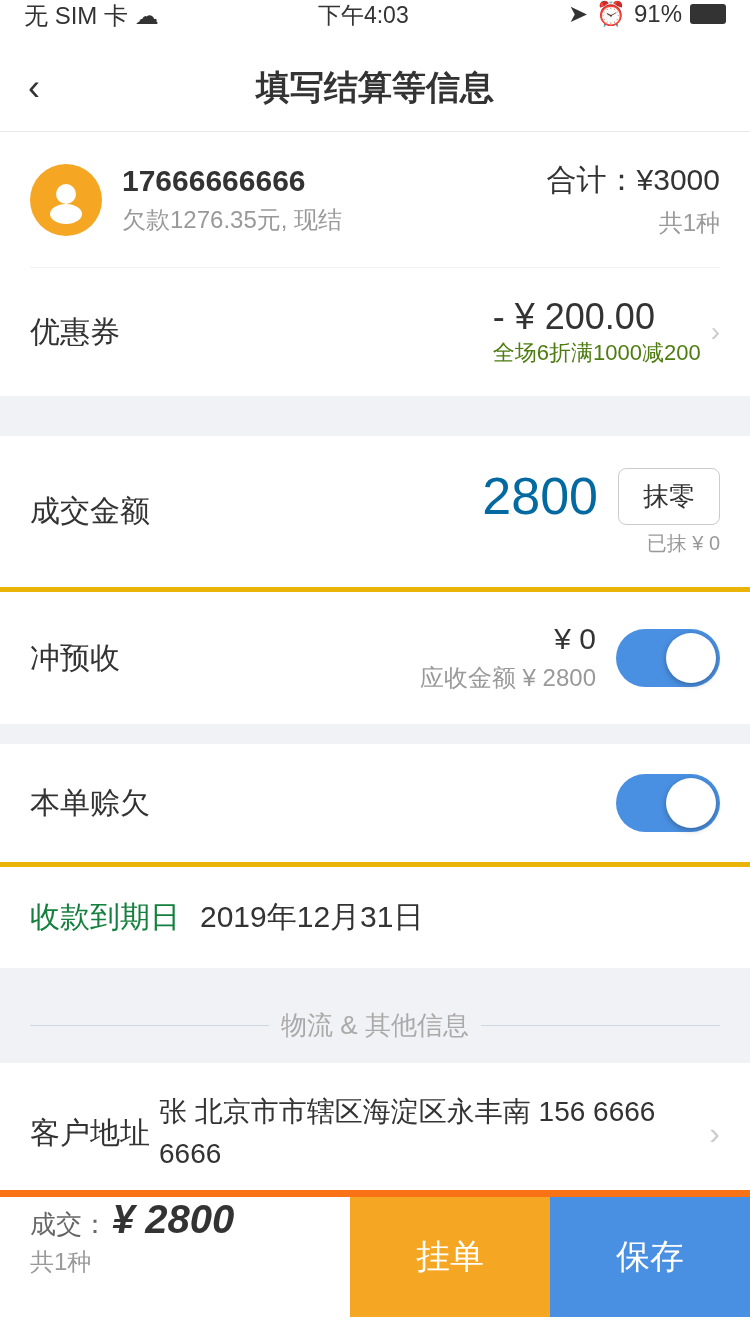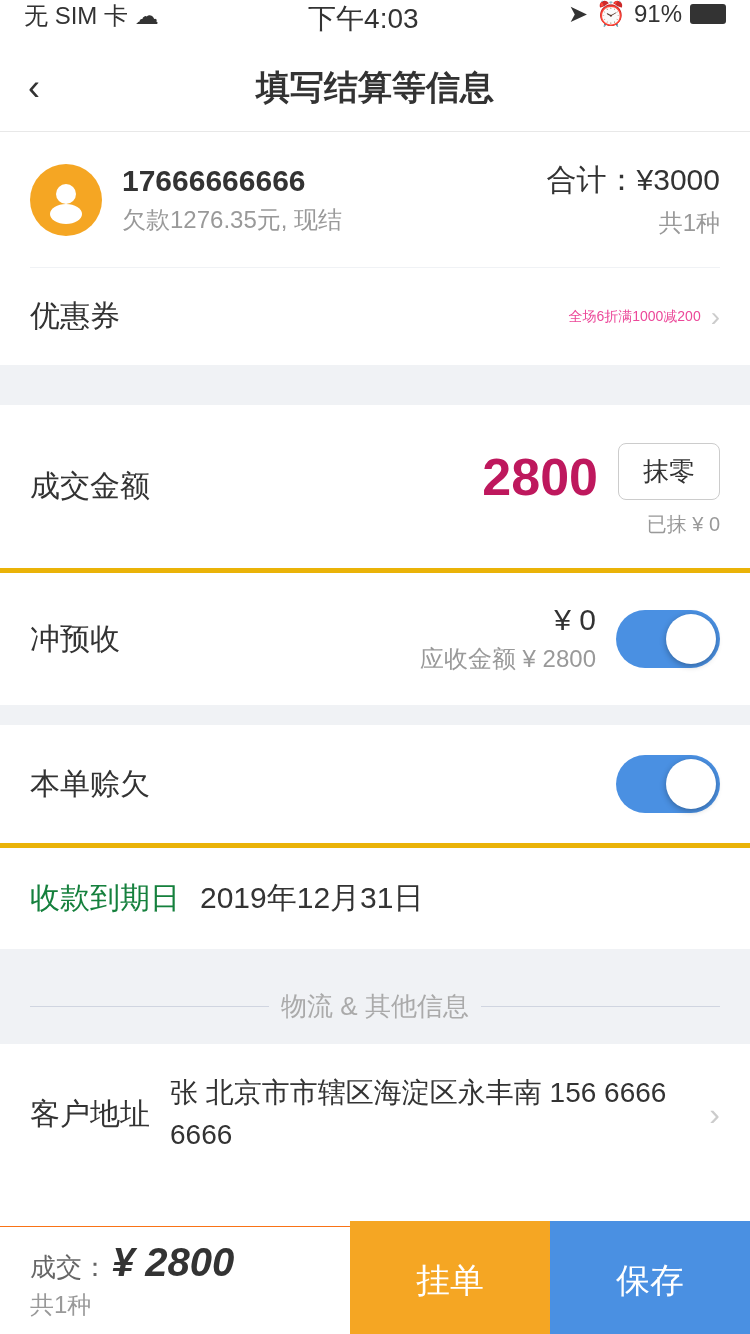--- a/index.html
+++ b/index.html
@@ -20,21 +20,21 @@
       height: 44px;
       background: #fff;
       display: flex;
       align-items: flex-start;
       justify-content: space-between;
       padding: 0 24px;
       font-size: 24px;
       color: #333;
     }
     .status-left { display: flex; align-items: center; gap: 10px; }
-    .status-center { font-size: 28px; font-weight: 500; }
+    .status-center { font-size: 23px; font-weight: 500; }
     .status-right { display: flex; align-items: center; gap: 8px; font-size: 24px; }
 
     
     .nav-bar {
       width: 100%;
       height: 88px;
       background: #fff;
       display: flex;
       align-items: center;
       justify-content: center;
@@ -108,21 +108,21 @@
     .coupon-row {
       display: flex;
       align-items: center;
       justify-content: space-between;
       padding: 28px 30px;
       background: #fff;
     }
     .coupon-label { font-size: 30px; color: #333; }
     .coupon-right { display: flex; align-items: center; gap: 10px; }
     .coupon-discount { font-size: 36px; color: #333; font-weight: 500; }
-    .coupon-desc { font-size: 14px; color: #ec4899; text-align: right; }
+    .coupon-desc { font-size: 22px; color: #4d7c0f; text-align: right; }
     .chevron-icon { color: #ccc; font-size: 28px; }
 
     
     .gray-separator {
       height: 20px;
       background: #f0f2f5;
     }
 
     
     .form-section {
@@ -136,21 +136,21 @@
       justify-content: space-between;
       padding: 30px 30px;
       border-bottom: 5px solid #eab308;
     }
     .form-row:last-child { border-bottom: none; }
 
     .form-label { font-size: 30px; color: #333; }
 
     .form-right { display: flex; align-items: center; gap: 20px; }
 
-    .amount-value { font-size: 52px; font-weight: 700; color: #be185d; margin-top: 12px; }
+    .amount-value { font-size: 52px; font-weight: 400; color: #0369a1; }
 
     .round-btn {
       border: 1px solid #ccc;
       border-radius: 8px;
       padding: 10px 24px;
       font-size: 26px;
       color: #333;
       background: #fff;
       cursor: pointer;
     }
@@ -203,34 +203,34 @@
     .logistics-text { font-size: 26px; color: #aaa; white-space: nowrap; }
 
     
     .address-row {
       display: flex;
       align-items: center;
       justify-content: space-between;
       padding: 28px 30px;
       background: #fff;
     }
-    .address-label { font-size: 30px; color: #333; flex-shrink: 0; margin-right: 20px; }
+    .address-label { font-size: 30px; color: #333; flex-shrink: 0; margin-right: 9px; }
     .address-value { font-size: 28px; color: #333; flex: 1; line-height: 1.5; }
 
     
     .bottom-bar {
       position: fixed;
       bottom: 0;
       left: 0;
       width: 750px;
-      height: 108px;
-      background: #fff;
-      display: flex;
-      align-items: center;
-      border-top: 1px solid #f97316;
+      height: 144px;
+      background: #fff;
+      display: flex;
+      align-items: flex-start;
+      border-top: 7px solid #f97316;
     }
     .bottom-info {
       flex: 1;
       padding: 0 30px;
     }
     .bottom-chengjiao { font-size: 26px; color: #666; }
     .bottom-amount { font-size: 40px; font-weight: 600; color: #333; font-style: italic; }
     .bottom-count { font-size: 24px; color: #999; margin-top: 4px; }
 
     .btn-hang {
@@ -308,20 +308,21 @@
         <div class="total-count">共1种</div>
       </div>
     </div>
 
     <div class="divider"></div>
 
     <div class="coupon-row">
       <div class="coupon-label">优惠券</div>
       <div class="coupon-right">
         <div>
+          <div class="coupon-discount">- ¥ 200.00</div>
           <div class="coupon-desc">全场6折满1000减200</div>
         </div>
         <div class="chevron-icon">›</div>
       </div>
     </div>
   </div>
 
   <div class="gray-separator"></div>
 
   <div class="form-section">

